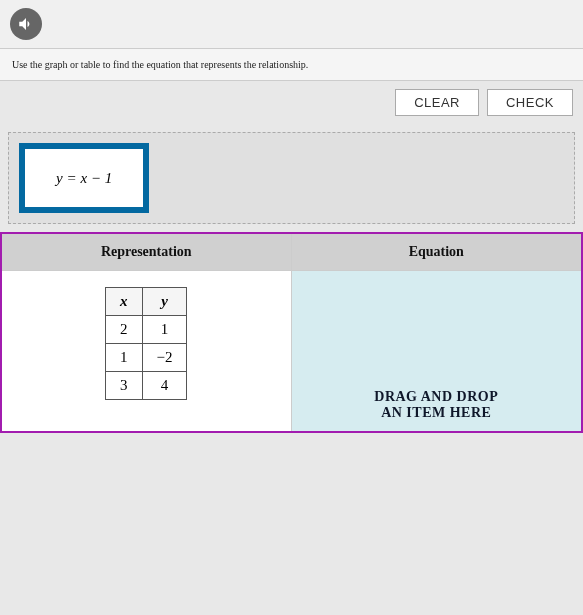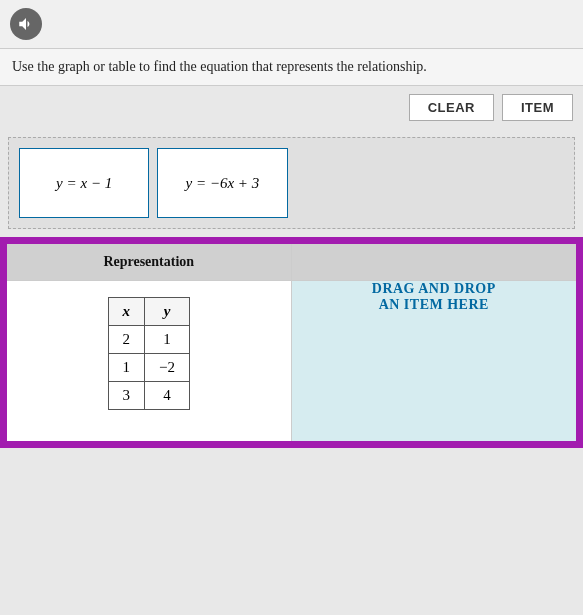--- a/index.html
+++ b/index.html
@@ -34,70 +34,70 @@
     }
     .speaker-icon-svg {
       width: 18px;
       height: 18px;
     }
 
     
     .instructions {
       background: #f5f5f5;
       padding: 10px 12px;
-      font-size: 14px;
+      font-size: 10px;
       color: #222;
       border-bottom: 1px solid #ccc;
     }
 
     
     .toolbar {
       background: #e8e8e8;
       display: flex;
       justify-content: flex-end;
       padding: 8px 10px;
       gap: 8px;
     }
     .toolbar-btn {
       padding: 5px 18px;
       border: 1px solid #aaa;
       background: #fff;
       font-size: 13px;
-      font-weight: bold;
+      font-weight: normal;
       cursor: pointer;
       color: #333;
       letter-spacing: 0.5px;
     }
 
     
     .items-area {
       background: #e0e0e0;
       border: 1px dashed #aaa;
       margin: 8px;
       padding: 10px;
       display: grid;
       grid-template-columns: repeat(4, 1fr);
       gap: 8px;
     }
     .equation-card {
       background: #fff;
-      border: 1px solid #0369a1;
+      border: 6px solid #0369a1;
       padding: 18px 8px;
       display: flex;
       align-items: center;
       justify-content: center;
       cursor: grab;
       min-height: 70px;
       font-size: 15px;
     }
 
     
     .bottom-section {
       margin: 0;
-      border: 7px solid #a21caf;
+      border: 2px solid #a21caf;
       background: #fff;
     }
     .table-header {
       display: grid;
       grid-template-columns: 1fr 1fr;
       background: #d0d0d0;
       border-bottom: 1px solid #ccc;
     }
     .table-header-cell {
       padding: 10px 12px;
@@ -130,28 +130,29 @@
       padding: 5px 14px;
       text-align: center;
     }
     .data-table th {
       background: #f5f5f5;
       font-style: italic;
     }
     .drop-zone {
       background: #d6ecf0;
       display: flex;
-      align-items: flex-start;
+      align-items: flex-end;
       justify-content: center;
       text-align: center;
-      color: #0369a1;
+      color: #0f172a;
       font-size: 14px;
       font-weight: bold;
       letter-spacing: 0.5px;
       min-height: 140px;
+      padding: 10px;
     }
 
     
     .math {
       font-style: italic;
     }
     .frac {
       display: inline-flex;
       flex-direction: column;
       align-items: center;
@@ -172,46 +173,42 @@
     </svg>
   </button>
 </div>
 
 <div class="instructions">
   <span>Use the graph or table to find the equation that represents the relationship.</span>
 </div>
 
 <div class="toolbar">
   <button class="toolbar-btn">CLEAR</button>
-  <button class="toolbar-btn">ITEM</button>
+  <button class="toolbar-btn">CHECK</button>
 </div>
 
 <div class="items-area">
 
   <div class="equation-card" draggable="true">
     <span class="math">
       <i>y</i> = <i>x</i> − 1
     </span>
   </div>
 
 
-  <div class="equation-card" draggable="true">
-    <span class="math">
-      <i>y</i> = −6<i>x</i> + 3
-    </span>
-  </div>
 
 
 
 
 </div>
 
 <div class="bottom-section">
   <div class="table-header">
     <div class="table-header-cell">Representation</div>
+    <div class="table-header-cell">Equation</div>
   </div>
   <div class="table-body">
     <div class="representation-cell">
       <table class="data-table">
         <thead>
           <tr>
             <th><i>x</i></th>
             <th><i>y</i></th>
           </tr>
         </thead>

